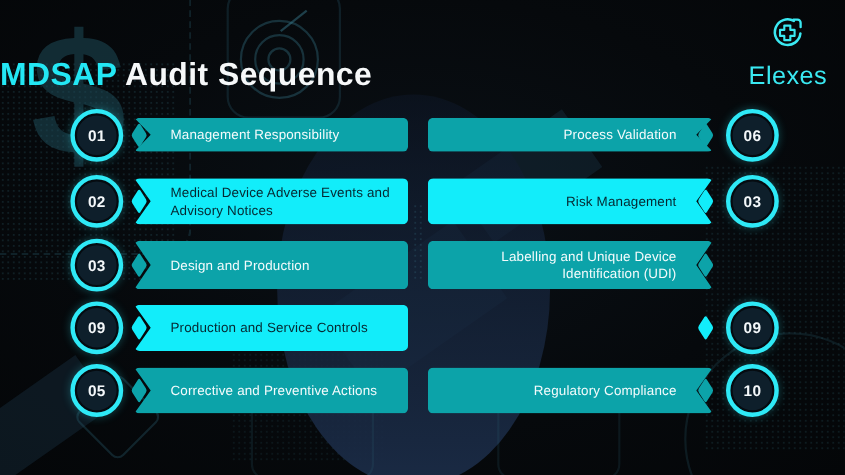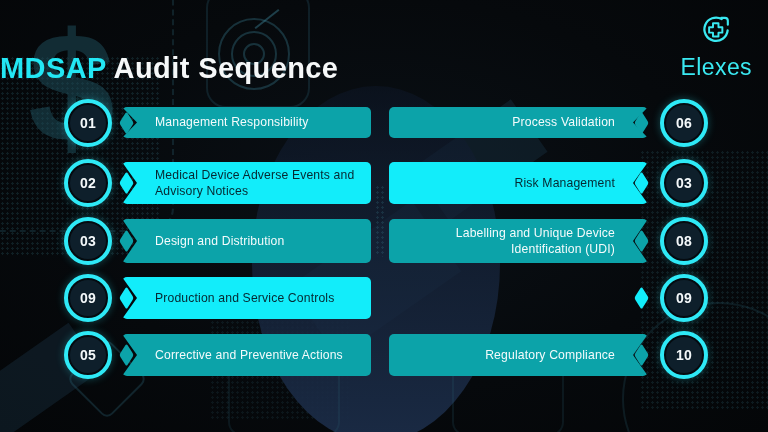--- a/index.html
+++ b/index.html
@@ -167,29 +167,26 @@
         <span>03</span>
       </div>
   </div>
 
   <div class="row r3">
     <div class="num-circle circle-l">
         <span>03</span>
       </div>
     <span class="diamond diamond-l teal"></span>
     <div class="banner banner-l teal">
-        <span class="label">Design and Distribution</span>
+        <span class="label">Design and Production</span>
       </div>
     <div class="banner banner-r teal">
         <span class="label">Labelling and Unique Device Identification (UDI)</span>
       </div>
     <span class="diamond diamond-r teal"></span>
-    <div class="num-circle circle-r">
-        <span>08</span>
-      </div>
   </div>
 
   <div class="row r4">
     <div class="num-circle circle-l">
         <span>09</span>
       </div>
     <span class="diamond diamond-l cyan"></span>
     <div class="banner banner-l cyan">
         <span class="label">Production and Service Controls</span>
       </div>

